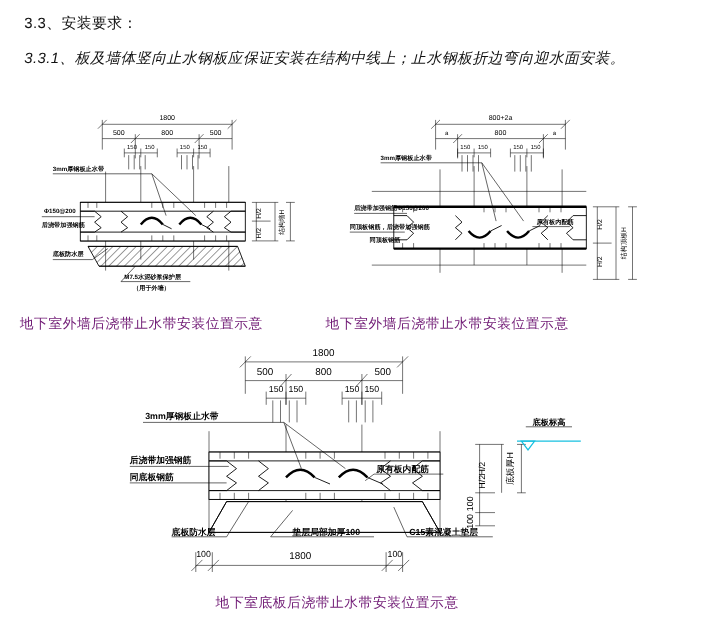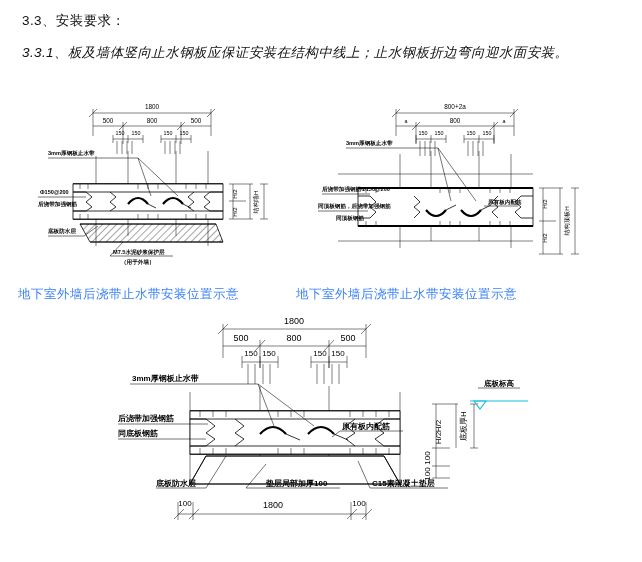--- a/index.html
+++ b/index.html
@@ -25,21 +25,21 @@
   }
   .para.p2{margin-top:6px;font-style:italic;}
 
   
   .fig{position:absolute;text-align:right;}
   svg{display:block;overflow:visible;}
   .caption{
     position:absolute;
     font-size:12.5px;
     letter-spacing:.5px;
-    color:#3b82f6;
+    color:#701a75;
     white-space:nowrap;
   }
 
   
   .ln{stroke:#000;stroke-width:.8;fill:none;}
   .ln-thin{stroke:#000;stroke-width:.5;fill:none;}
   .ln-thick{stroke:#000;stroke-width:2.2;fill:none;}
   .ln-med{stroke:#000;stroke-width:1.3;fill:none;}
   .dim{stroke:#000;stroke-width:.5;fill:none;}
   .lead{stroke:#000;stroke-width:.55;fill:none;}
@@ -507,14 +507,15 @@
         <line class="dim" x1="56" y1="213" x2="66" y2="203"></line>
         <line class="dim" x1="71" y1="213" x2="81" y2="203"></line>
         <line class="dim" x1="229" y1="213" x2="239" y2="203"></line>
         <line class="dim" x1="244" y1="213" x2="254" y2="203"></line>
         <text class="t-big-dim-s" x="67" y="200">100</text>
         <text class="t-big-dim" x="155" y="202">1800</text>
         <text class="t-big-dim-s" x="241" y="200">100</text>
       </g>
     </svg>
   </div>
+  <div class="caption" style="left:196px;top:540px;">地下室底板后浇带止水带安装位置示意</div>
 
 </div>
 
 </body></html>

